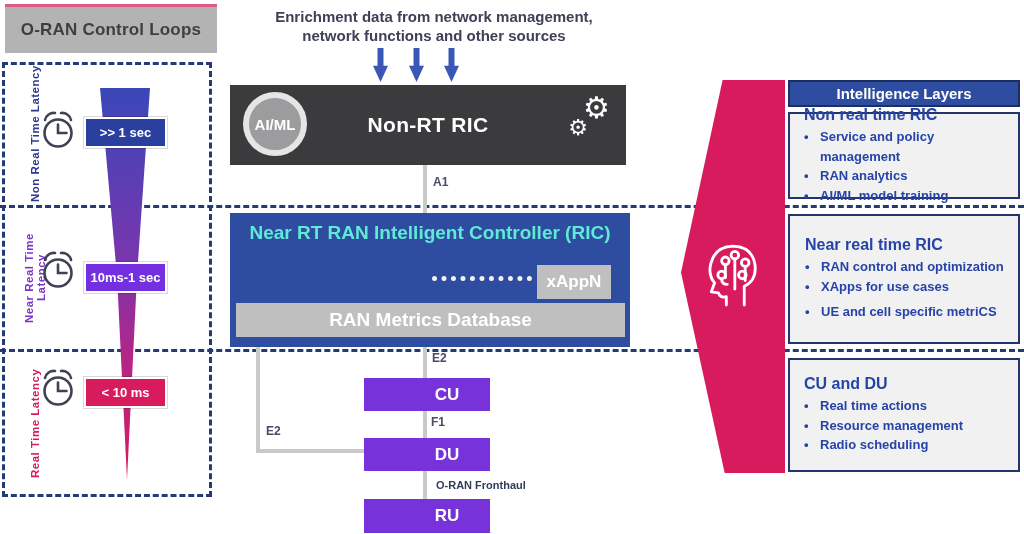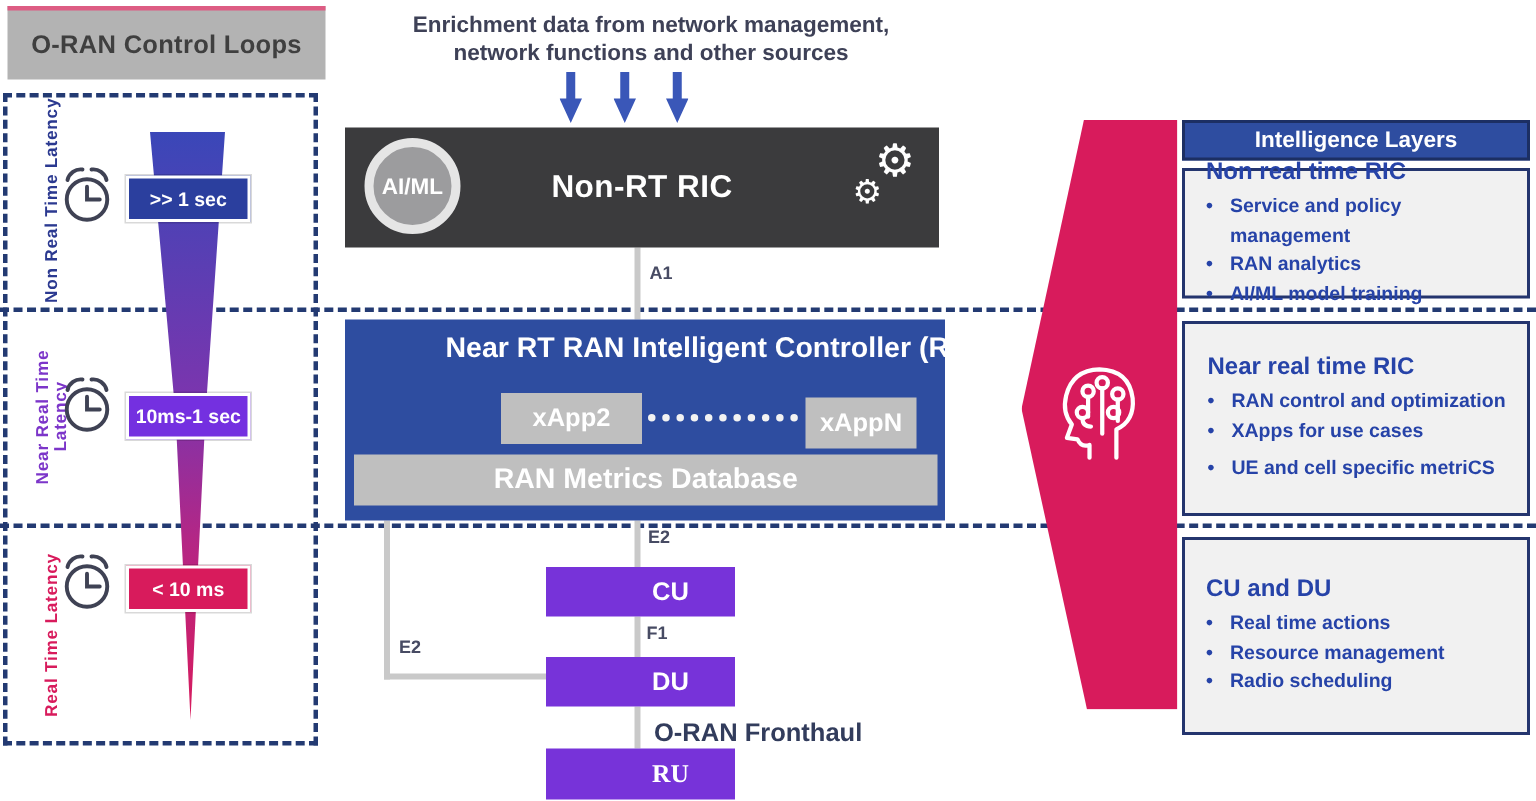--- a/index.html
+++ b/index.html
@@ -46,36 +46,36 @@
   .nonrt-title { position:absolute; left:0; top:0; width:100%; height:100%;
                  display:flex; align-items:center; justify-content:center;
                  color:#ffffff; font-weight:bold; font-size:21px; letter-spacing:.3px; }
   .gears { position:absolute; right:14px; top:6px; width:60px; height:66px; color:#ffffff; }
   .gear-a { position:absolute; right:2px; top:2px; font-size:30px; line-height:1; }
   .gear-b { position:absolute; right:24px; top:26px; font-size:22px; line-height:1; }
 
   
   .nearrt { position:absolute; left:230px; top:213px; width:400px; height:134px;
             background:#2e4da0; z-index:3; }
-  .nearrt-title { position:absolute; top:9px; left:0; width:100%; text-align:right;
-                  color:#ffffff; font-weight:bold; font-size:19px;margin-left:28px; }
+  .nearrt-title { position:absolute; top:9px; left:0; width:100%; text-align:center;
+                  color:#5eead4; font-weight:bold; font-size:19px; }
   .xapp { position:absolute; height:34px; background:#bfbfbf;
           display:flex; align-items:center; justify-content:center;
           color:#ffffff; font-weight:bold; font-size:17px; }
   .xdots { position:absolute; left:202px; top:63px; width:100px; height:0;
            border-top:5px dotted #f2f2f2; }
   .randb { position:absolute; left:6px; top:90px; width:389px; height:34px; background:#bfbfbf;
            display:flex; align-items:center; justify-content:center;
            color:#ffffff; font-weight:bold; font-size:19px; }
 
   
   .vline { position:absolute; width:4px; background:#c9c9c9; z-index:2; }
   .hline { position:absolute; height:4px; background:#c9c9c9; z-index:2; }
   .linklabel { position:absolute; z-index:4; font-weight:bold; font-size:12px; color:#474b63; }
-  .fronthaul-label { position:absolute; z-index:4; font-weight:bold; font-size:17px; color:#323c5c; }
+  .fronthaul-label { position:absolute; z-index:4; font-weight:bold; font-size:11px; color:#323c5c; }
   .node { position:absolute; left:364px; width:126px; height:33px; background:#7733d9; z-index:3;
           display:flex; align-items:center; justify-content:center;
           color:#ffffff; font-weight:bold; font-size:17px;padding-left:40px; }
 
   
   .pent { position:absolute; left:681px; top:80px; width:104px; height:393px; background:#d81b5c;
           clip-path:polygon(40% 0,100% 0,100% 100%,42% 100%,0 49%); z-index:3; }
   .headicon { position:absolute; left:699px; top:238px; width:66px; height:72px; z-index:4; }
 
   
@@ -159,40 +159,39 @@
       <span class="gear-a">⚙</span>
       <span class="gear-b">⚙</span>
     </div>
   </div>
 
   <div class="vline" style="left:423px; top:165px; height:48px;"></div>
   <div class="linklabel" style="left:433px; top:175px;">A1</div>
 
   <div class="nearrt">
     <div class="nearrt-title">Near RT RAN Intelligent Controller (RIC)</div>
-    <div class="xapp" style="left:104px; top:49px; width:94px;">xApp2</div>
     <div class="xdots"></div>
     <div class="xapp" style="left:307px; top:52px; width:74px;">xAppN</div>
     <div class="randb">RAN Metrics Database</div>
   </div>
 
   <div class="vline" style="left:423px; top:347px; height:31px;"></div>
   <div class="linklabel" style="left:432px; top:351px;">E2</div>
 
   <div class="vline" style="left:256px; top:347px; height:106px;"></div>
   <div class="hline" style="left:256px; top:449px; width:110px;"></div>
   <div class="linklabel" style="left:266px; top:424px;">E2</div>
 
   <div class="node" style="top:378px;">CU</div>
   <div class="vline" style="left:423px; top:411px; height:27px;"></div>
   <div class="linklabel" style="left:431px; top:415px;">F1</div>
   <div class="node" style="top:438px;">DU</div>
   <div class="vline" style="left:423px; top:471px; height:28px;"></div>
   <div class="fronthaul-label" style="left:436px; top:479px;">O-RAN Fronthaul</div>
-  <div class="node" style="top:499px; height:34px;font-family:Liberation Serif, serif;">RU</div>
+  <div class="node" style="top:499px; height:34px;">RU</div>
 
   <div class="pent"></div>
   <div class="headicon">
     <svg viewBox="0 0 70 74" width="66" height="72">
       <g fill="none" stroke="#ffffff" stroke-width="3" stroke-linecap="round" stroke-linejoin="round">
         <path d="M29 70 V61 Q23 63 20.5 57 L13 56 L16.5 46.5 Q9.5 38 12.5 26 Q17 8 36 7.5 Q57 8 59.5 28 Q61 44 48 50 V70"></path>
         <circle cx="28" cy="23" r="4"></circle>
         <path d="M28 27 V41"></path>
         <circle cx="38" cy="17" r="4"></circle>
         <path d="M38 21 V53"></path>
@@ -232,21 +231,21 @@
     <div class="bullet">
         <span class="dot">•</span>
         <span>XApps for use cases</span>
       </div>
     <div class="bullet" style="margin-top:6px;">
         <span class="dot">•</span>
         <span>UE and cell specific metriCS</span>
       </div>
   </div>
 
-  <div class="pbox" style="top:358px; height:132px;">
+  <div class="pbox" style="top:358px; height:114px;">
     <div class="ptitle">CU and DU</div>
     <div class="bullet">
         <span class="dot">•</span>
         <span>Real time actions</span>
       </div>
     <div class="bullet">
         <span class="dot">•</span>
         <span>Resource management</span>
       </div>
     <div class="bullet">

